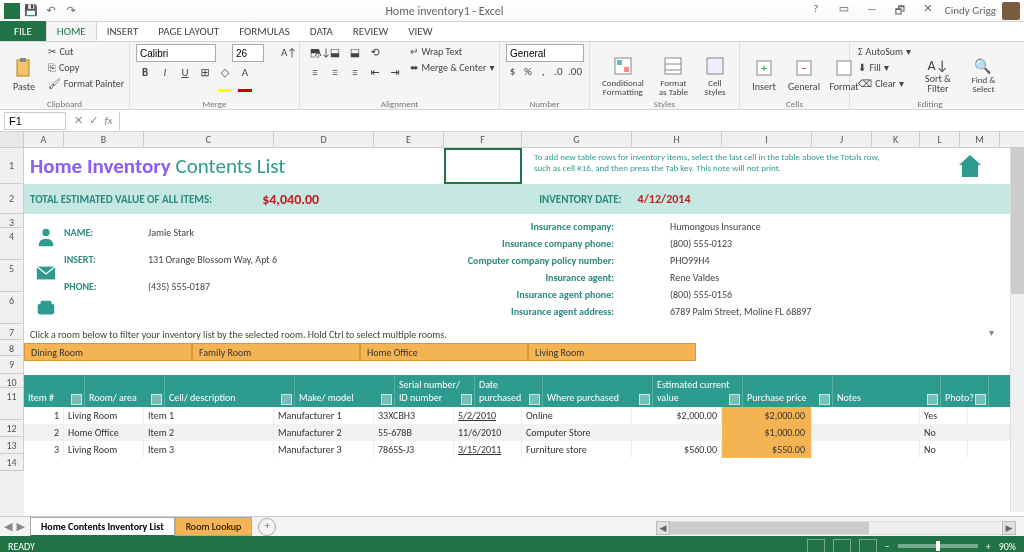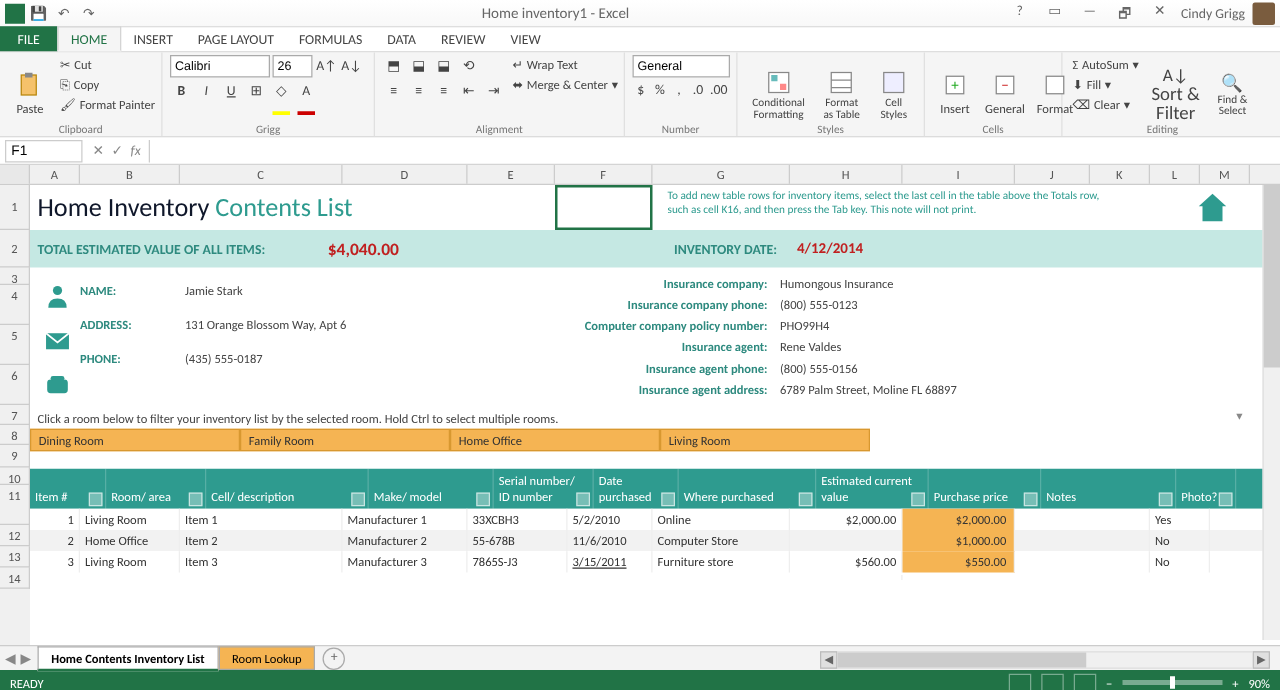--- a/index.html
+++ b/index.html
@@ -19,21 +19,21 @@
 .ribbon-tab.active { border: 1px solid #d4d4d4; border-bottom: 1px solid #f5f5f5; background: #f5f5f5; color: #217346; }
 .ribbon { height: 68px; background: #f5f5f5; border-bottom: 1px solid #d4d4d4; display: flex; }
 .ribbon-group { border-right: 1px solid #e0e0e0; padding: 2px 6px; display: flex; flex-direction: column; position: relative; }
 .ribbon-group-label { position: absolute; bottom: 0; left: 0; right: 0; text-align: center; font-size: 9px; color: #777; }
 .ribbon-content { flex: 1; display: flex; gap: 4px; }
 .big-btn { display: flex; flex-direction: column; align-items: center; justify-content: center; padding: 2px 4px; font-size: 10px; color: #444; cursor: pointer; min-width: 36px; }
 .big-btn .icon { width: 20px; height: 20px; margin-bottom: 2px; }
 .small-rows { display: flex; flex-direction: column; gap: 1px; font-size: 10px; color: #444; }
 .small-row { display: flex; align-items: center; gap: 3px; cursor: pointer; padding: 1px 2px; white-space: nowrap; }
 .font-box { display: flex; flex-direction: column; gap: 2px; }
-.font-row1 { display: flex; gap: 2px; align-items: center; }
+.font-row1 { display: flex; gap: 16px; align-items: center; }
 .font-name { width: 80px; height: 18px; border: 1px solid #aaa; background: #fff; font-size: 10px; padding: 0 3px; }
 .font-size { width: 32px; height: 18px; border: 1px solid #aaa; background: #fff; font-size: 10px; padding: 0 3px; }
 .font-row2 { display: flex; gap: 2px; align-items: center; }
 .fbtn { width: 18px; height: 18px; border: 1px solid transparent; text-align: center; line-height: 16px; font-size: 11px; color: #444; cursor: pointer; }
 .color-bar { display: inline-block; width: 14px; height: 3px; background: #ffff00; }
 .align-group { display: flex; flex-direction: column; gap: 2px; }
 .align-row { display: flex; gap: 2px; }
 .namebox-bar { height: 22px; background: #fff; border-bottom: 1px solid #d4d4d4; display: flex; align-items: center; }
 .name-box { width: 62px; height: 18px; border: 1px solid #ccc; margin-left: 4px; font-size: 11px; padding: 0 4px; background: #fff; }
 .fx-controls { margin-left: 8px; display: flex; align-items: center; gap: 6px; color: #888; }
@@ -41,40 +41,40 @@
 .col-headers { height: 16px; background: #f0f0f0; display: flex; border-bottom: 1px solid #ccc; }
 .corner { width: 24px; border-right: 1px solid #ccc; background: #e8e8e8; }
 .col-h { border-right: 1px solid #ccc; text-align: center; font-size: 10px; color: #555; line-height: 16px; }
 .sheet-area { display: flex; height: 368px; }
 .row-headers { width: 24px; background: #f0f0f0; display: flex; flex-direction: column; }
 .row-h { height: 18px; border-bottom: 1px solid #ccc; border-right: 1px solid #ccc; text-align: center; font-size: 10px; color: #555; line-height: 18px; }
 .row-h.first { height: 36px; line-height: 36px; }
 .sheet { flex: 1; position: relative; background: #fff; overflow: hidden; }
 .title-row { height: 36px; display: flex; align-items: center; padding-left: 6px; position: relative; }
 .title-text { font-size: 21px; color: #2e9b8f; font-weight: 400; }
-.title-text b { color: #0f172a; font-weight: normal; text-align: right; }
+.title-text b { color: #8b5cf6; font-weight: bold; text-align: right; }
 .title-note { position: absolute; left: 510px; top: 4px; width: 350px; font-size: 9px; color: #2e9b8f; line-height: 1.2; }
 .house-icon { position: absolute; right: 40px; top: 4px; width: 28px; height: 28px; }
 .selected-cell { position: absolute; left: 420px; top: 0; width: 78px; height: 36px; border: 2px solid #217346; }
 .teal-band { height: 30px; background: #c5e8e3; display: flex; align-items: center; padding: 0 6px; }
 .teal-label { font-size: 11px; color: #2e8a7f; font-weight: bold; }
 .teal-val-red { font-size: 14px; color: #c02020; font-weight: bold; margin-left: 50px; }
 .teal-label2 { font-size: 11px; color: #2e8a7f; font-weight: bold; margin-left: 220px; }
 .teal-val-red2 { font-size: 12px; color: #c02020; font-weight: bold; margin-left: 16px; }
 .info-area { display: flex; padding: 6px 4px 4px 4px; height: 112px; }
 .left-icons { width: 36px; display: flex; flex-direction: column; gap: 14px; padding-top: 6px; align-items: center; }
 .teal-ico { width: 24px; height: 22px; }
 .left-fields { width: 360px; display: flex; flex-direction: column; gap: 14px; padding-top: 6px; }
 .field-row { display: flex; font-size: 10px; }
 .field-label { width: 84px; color: #2e8a7f; font-weight: bold; }
 .field-value { color: #444; }
 .right-fields { flex: 1; display: flex; flex-direction: column; gap: 4px; padding-top: 0; }
 .rfield-row { display: flex; font-size: 10px; }
 .rfield-label { width: 200px; text-align: right; color: #2e8a7f; font-weight: bold; padding-right: 10px; }
-.rfield-value { color: #444; }
+.rfield-value { color: #444; margin-left: 46px; }
 .filter-hint { font-size: 10px; color: #444; padding: 2px 6px; position: relative; }
 .filter-funnel { position: absolute; right: 30px; top: 0; color: #888; }
 .room-filters { display: flex; gap: 0; height: 18px; }
 .room-btn { width: 168px; background: #f5b453; border: 1px solid #d89830; font-size: 10px; padding: 2px 6px; color: #333; cursor: pointer; margin-right: 0; }
 .spacer-row { height: 14px; }
 .table-header { height: 32px; background: #2e9b8f; display: flex; color: #fff; font-size: 10px; }
 .th { padding: 3px 4px; display: flex; align-items: flex-end; position: relative; border-right: 1px solid rgba(255,255,255,0.2); }
 .th .dd { position: absolute; right: 2px; bottom: 2px; width: 11px; height: 11px; background: rgba(255,255,255,0.35); border: 1px solid rgba(255,255,255,0.6); }
 .tr { height: 17px; display: flex; font-size: 10px; color: #333; background: #fff; }
 .tr:nth-child(even) { background: #f2f2f2; }
@@ -172,21 +172,21 @@
         <div class="font-row2">
           <span class="fbtn" style="font-weight:bold">B</span>
           <span class="fbtn" style="font-style:italic">I</span>
           <span class="fbtn" style="text-decoration:underline">U</span>
           <span class="fbtn">⊞</span>
           <span class="fbtn">◇<span class="color-bar"></span></span>
           <span class="fbtn">A<span class="color-bar" style="background:#c00"></span></span>
         </div>
       </div>
     </div>
-    <div class="ribbon-group-label">Grigg</div>
+    <div class="ribbon-group-label">Merge</div>
   </div>
   <div class="ribbon-group" style="width:200px">
     <div class="ribbon-content">
       <div class="align-group">
         <div class="align-row">
           <span class="fbtn">⬒</span>
           <span class="fbtn">⬓</span>
           <span class="fbtn">⬓</span>
           <span class="fbtn">⟲</span>
         </div>
@@ -277,21 +277,21 @@
   </div>
   <div class="ribbon-group" style="width:160px;border-right:none">
     <div class="ribbon-content">
       <div class="small-rows">
         <div class="small-row">Σ <span>AutoSum</span> ▾</div>
         <div class="small-row">⬇ <span>Fill</span> ▾</div>
         <div class="small-row">⌫ <span>Clear</span> ▾</div>
       </div>
       <div class="big-btn">
           <span style="font-size:14px">A↓</span>
-          <span style="font-size:15px;text-align:center;line-height:1">Sort &amp; Filter</span>
+          <span style="font-size:10px;text-align:center;line-height:1">Sort &amp; Filter</span>
         </div>
       <div class="big-btn">
           <span style="font-size:14px">🔍</span>
           <span style="font-size:9px;text-align:center;line-height:1">Find &amp; Select</span>
         </div>
     </div>
     <div class="ribbon-group-label">Editing</div>
   </div>
 </div>
 
@@ -368,21 +368,21 @@
             <rect x="3" y="6" width="18" height="12" rx="3" fill="#2e9b8f"></rect>
             <rect x="6" y="3" width="12" height="4" rx="2" fill="#2e9b8f"></rect>
           </svg>
       </div>
       <div class="left-fields">
         <div class="field-row">
             <span class="field-label">NAME:</span>
             <span class="field-value">Jamie Stark</span>
           </div>
         <div class="field-row">
-            <span class="field-label">ADDRESS:</span>
+            <span class="field-label">INSERT:</span>
             <span class="field-value">131 Orange Blossom Way, Apt 6</span>
           </div>
         <div class="field-row">
             <span class="field-label">PHONE:</span>
             <span class="field-value">(435) 555-0187</span>
           </div>
       </div>
       <div class="right-fields">
         <div class="rfield-row">
             <span class="rfield-label">Insurance company:</span>
@@ -464,21 +464,21 @@
           <span class="dd"></span>
         </div>
     </div>
     <div id="table-body">
         <div class="tr">
           <div class="td num" style="width: 40px;">1</div>
           <div class="td" style="width: 80px;">Living Room</div>
           <div class="td" style="width: 130px;">Item 1</div>
           <div class="td" style="width: 100px;">Manufacturer 1</div>
           <div class="td" style="width: 80px;">33XCBH3</div>
-          <div class="td" style="width: 68px;">5/2/2010</div>
+          <div class="td" style="width: 68px; text-decoration: underline;">5/2/2010</div>
           <div class="td" style="width: 110px;">Online</div>
           <div class="td num" style="width: 90px;">$2,000.00</div>
           <div class="td orange" style="width: 90px;">$2,000.00</div>
           <div class="td" style="width: 108px;"></div>
           <div class="td" style="width: 48px;">Yes</div>
         </div>
         <div class="tr">
           <div class="td num" style="width: 40px;">2</div>
           <div class="td" style="width: 80px;">Home Office</div>
           <div class="td" style="width: 130px;">Item 2</div>

